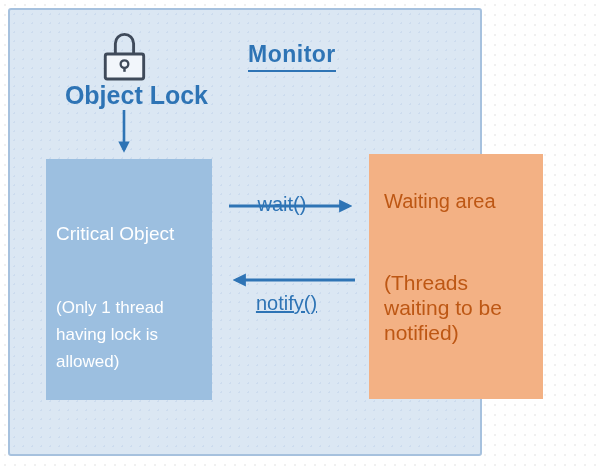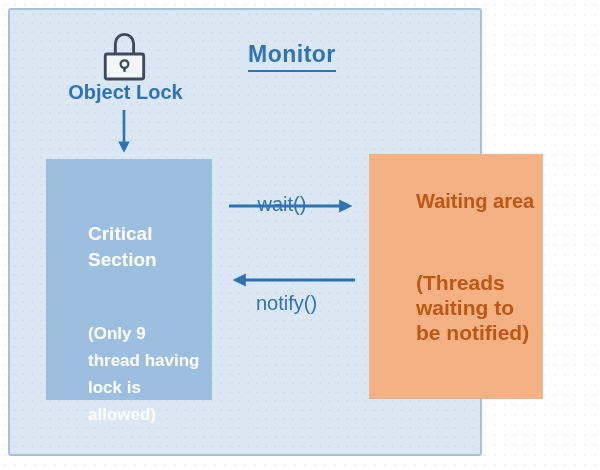--- a/index.html
+++ b/index.html
@@ -25,42 +25,42 @@
   }
   .title {
     position: absolute; left: 238px; top: 31px;
     font-size: 23px; font-weight: bold; color: #2e74b5;
     border-bottom: 2px solid #2e74b5; padding-bottom: 2px;
     letter-spacing: 0.5px;
   }
   .lock-icon { position: absolute; left: 90px; top: 17px; }
   .object-lock-label {
     position: absolute; left: 33px; top: 71px; width: 165px;
-    text-align: center; font-size: 20px; font-weight: bold; color: #2e74b5;
+    text-align: right; font-size: 25px; font-weight: bold; color: #2e74b5;
   }
   .box {
-    position: absolute; font-weight: bold; padding-left: 32px;
+    position: absolute; font-weight: normal;
   }
   .box-critical {
     left: 36px; top: 149px; width: 166px; height: 241px;
     background: #9cbfe0; color: #ffffff;
   }
   .box-critical .box-title { margin: 62px 8px 0 10px; font-size: 19px; line-height: 26px; }
   .box-critical .box-note  { margin: 47px 12px 0 10px; font-size: 17px; line-height: 27px; max-width: 145px; }
   .box-waiting {
     left: 359px; top: 144px; width: 174px; height: 245px;
     background: #f3b184; color: #bd5714;
   }
   .box-waiting .box-title { margin: 34px 8px 0 15px; font-size: 20px; line-height: 27px; }
   .box-waiting .box-note  { margin: 55px 8px 0 15px; font-size: 21px; line-height: 25px; max-width: 125px; }
   .arrow-label {
     position: absolute; text-align: center; color: #2e74b5; font-size: 20px;
   }
   .wait-label   { left: 212px; top: 167px; width: 120px; margin-top: 16px; }
-  .notify-label { left: 214px; top: 282px; width: 125px; }
+  .notify-label { left: 214px; top: 282px; width: 125px; text-decoration: underline; }
   .arrows { position: absolute; left: 0; top: 0; pointer-events: none; }
 </style>
 </head>
 <body>
 
 <div class="page">
   <div class="canvas">
 
     <div class="title">Monitor</div>
 
@@ -69,22 +69,22 @@
         <path d="M16 30 V17 a9.5 9.5 0 0 1 19 0 V30" stroke="#3f4a5a" stroke-width="3" fill="none"></path>
         <rect x="5.5" y="28" width="40" height="26" rx="2" fill="#f2f6fb" stroke="#3f4a5a" stroke-width="3"></rect>
         <circle cx="25.5" cy="38.5" r="4" fill="none" stroke="#3f4a5a" stroke-width="2.4"></circle>
         <path d="M25.5 41.5 v5" stroke="#3f4a5a" stroke-width="2.6"></path>
       </svg>
     </span>
 
     <div class="object-lock-label">Object Lock</div>
 
     <div class="box box-critical">
-      <div class="box-title">Critical Section</div>
-      <div class="box-note">(Only 9 thread having lock is allowed)</div>
+      <div class="box-title">Critical Object</div>
+      <div class="box-note">(Only 1 thread having lock is allowed)</div>
     </div>
 
     <div class="box box-waiting">
       <div class="box-title">Waiting area</div>
       <div class="box-note">(Threads waiting to be notified)</div>
     </div>
 
     <div class="arrow-label wait-label">wait()</div>
     <div class="arrow-label notify-label">notify()</div>
 

